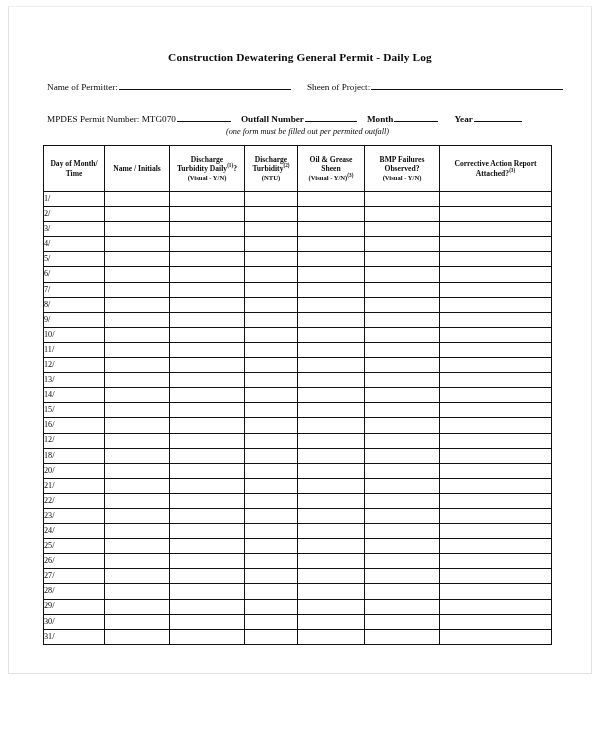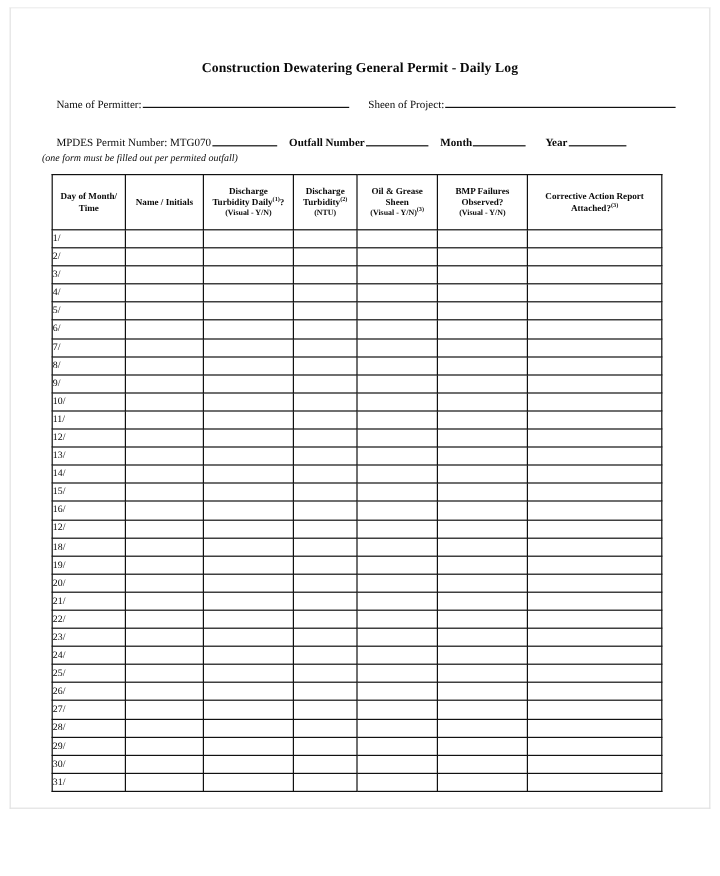--- a/index.html
+++ b/index.html
@@ -83,20 +83,21 @@
   .rule-year      { width: 48px; }
 
   .gap-sm { display: inline-block; width: 10px; }
   .gap-md { display: inline-block; width: 16px; }
 
   .note-line {
     position: absolute;
     left: 0;
     right: 11px;
     top: 120px;
+    text-align: center;
     font-size: 8.3px;
     font-style: italic;
     padding-left: 26px;
   }
 
   
   .log-table {
     position: absolute;
     left: 34px;
     top: 138px;
@@ -375,29 +376,20 @@
           <tr>
             <td class="cell-day">18/</td>
             <td></td>
             <td></td>
             <td></td>
             <td></td>
             <td></td>
             <td></td>
           </tr>
           <tr>
-            <td class="cell-day">19/</td>
-            <td></td>
-            <td></td>
-            <td></td>
-            <td></td>
-            <td></td>
-            <td></td>
-          </tr>
-          <tr>
             <td class="cell-day">20/</td>
             <td></td>
             <td></td>
             <td></td>
             <td></td>
             <td></td>
             <td></td>
           </tr>
           <tr>
             <td class="cell-day">21/</td>

